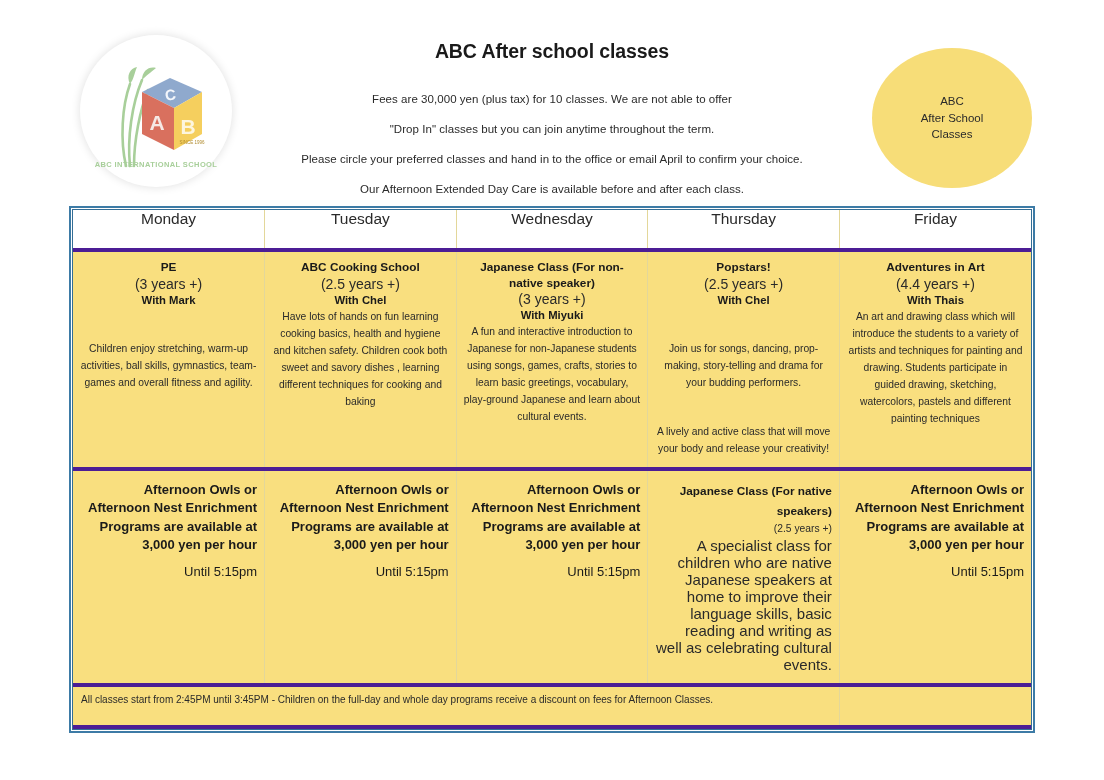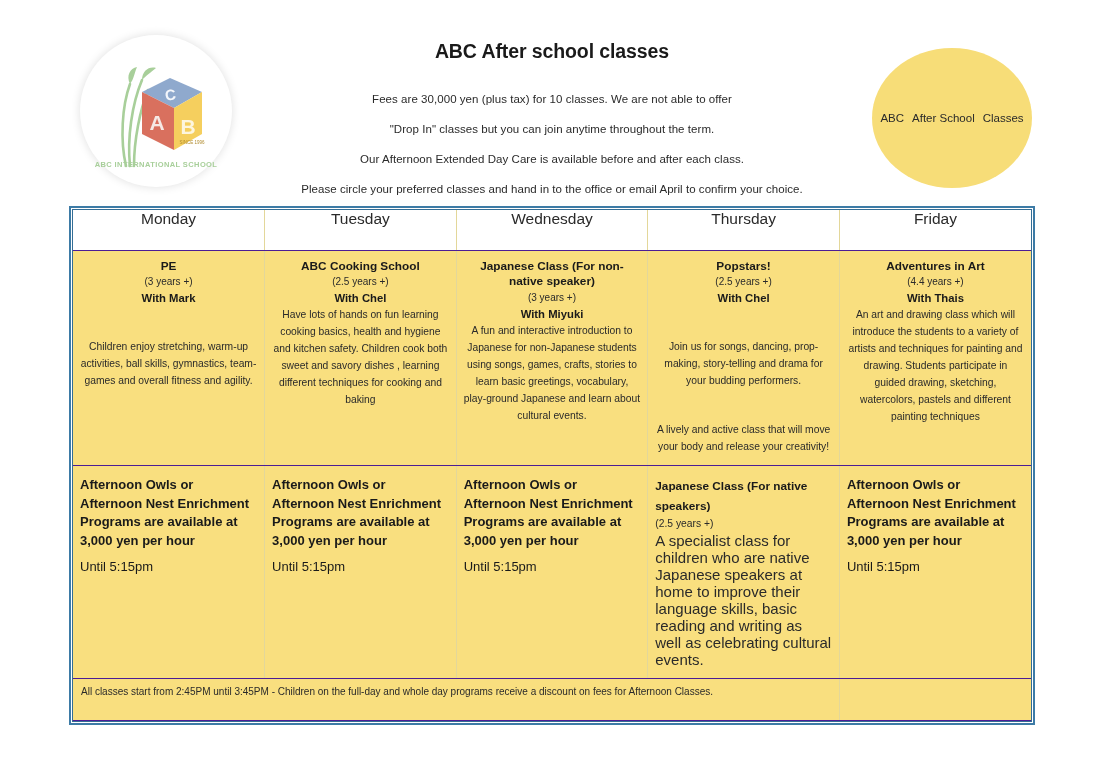--- a/index.html
+++ b/index.html
@@ -73,25 +73,24 @@
   
   .yellow-badge {
     position: absolute;
     left: 872px;
     top: 48px;
     width: 160px;
     height: 140px;
     border-radius: 50%;
     background: #f7dd78;
     display: flex;
-    flex-direction: row;
+    flex-direction: column;
     align-items: center;
     justify-content: center;
     text-align: center;
-    gap: 8px;
   }
   .yellow-badge-line {
     font-size: 11.5px;
     color: #2a2a2a;
     line-height: 16.5px;
   }
 
   
   .table-wrap {
     position: absolute;
@@ -105,21 +104,21 @@
   }
   table.schedule {
     width: 100%;
     border-collapse: collapse;
     table-layout: fixed;
   }
   table.schedule td,
   table.schedule th {
     vertical-align: top;
     border-right: 1px solid #e3d79a;
-    border-bottom: 1px solid #4c1d95;
+    border-bottom: 4px solid #4c1d95;
   }
   table.schedule tr > *:last-child { border-right: none; }
 
   
   .day-head {
     background: #ffffff;
     height: 40px;
     text-align: center;
     vertical-align: middle;
     font-size: 15.5px;
@@ -137,21 +136,21 @@
     text-align: center;
     height: 200px;
   }
   .class-title {
     font-size: 11.8px;
     font-weight: bold;
     color: #1a1a1a;
     line-height: 15.5px;
   }
   .class-age {
-    font-size: 10px;
+    font-size: 14px;
     color: #2a2a2a;
     line-height: 16px;
   }
   .class-teacher {
     font-size: 11.3px;
     font-weight: bold;
     color: #1a1a1a;
     line-height: 16px;
   }
   .class-desc {
@@ -159,21 +158,21 @@
     color: #2a2a2a;
     line-height: 17px;
   }
   .class-desc.gap { margin-top: 32px; }
   .class-desc.gap2 { }
 
   
   .afternoon-cell {
     background: #f9df7f;
     padding: 10px 7px 10px 7px;
-    text-align: left;
+    text-align: right;
     height: 150px;
   }
   .aft-main {
     font-size: 13px;
     font-weight: bold;
     color: #1a1a1a;
     line-height: 18.5px;
   }
   .aft-until {
     font-size: 13px;
@@ -248,22 +247,22 @@
         <text x="96" y="90" font-family="Liberation Sans, sans-serif" font-size="4.5" fill="#b08b2e" text-anchor="middle">SINCE 1996</text>
       </svg>
     </div>
     <div class="logo-caption">ABC INTERNATIONAL SCHOOL</div>
   </div>
 
   <div class="header-block">
     <div class="header-title">ABC After school classes</div>
     <div class="header-line">Fees are 30,000 yen (plus tax) for 10 classes. We are not able to offer</div>
     <div class="header-line">"Drop In" classes but you can join anytime throughout the term.</div>
+    <div class="header-line">Please circle your preferred classes and hand in to the office or email April to confirm your choice.</div>
     <div class="header-line">Our Afternoon Extended Day Care is available before and after each class.</div>
-    <div class="header-line">Please circle your preferred classes and hand in to the office or email April to confirm your choice.</div>
   </div>
 
   <div class="yellow-badge">
     <div class="yellow-badge-line">ABC</div>
     <div class="yellow-badge-line">After School</div>
     <div class="yellow-badge-line">Classes</div>
   </div>
 
   <div class="table-wrap">
     <table class="schedule">

